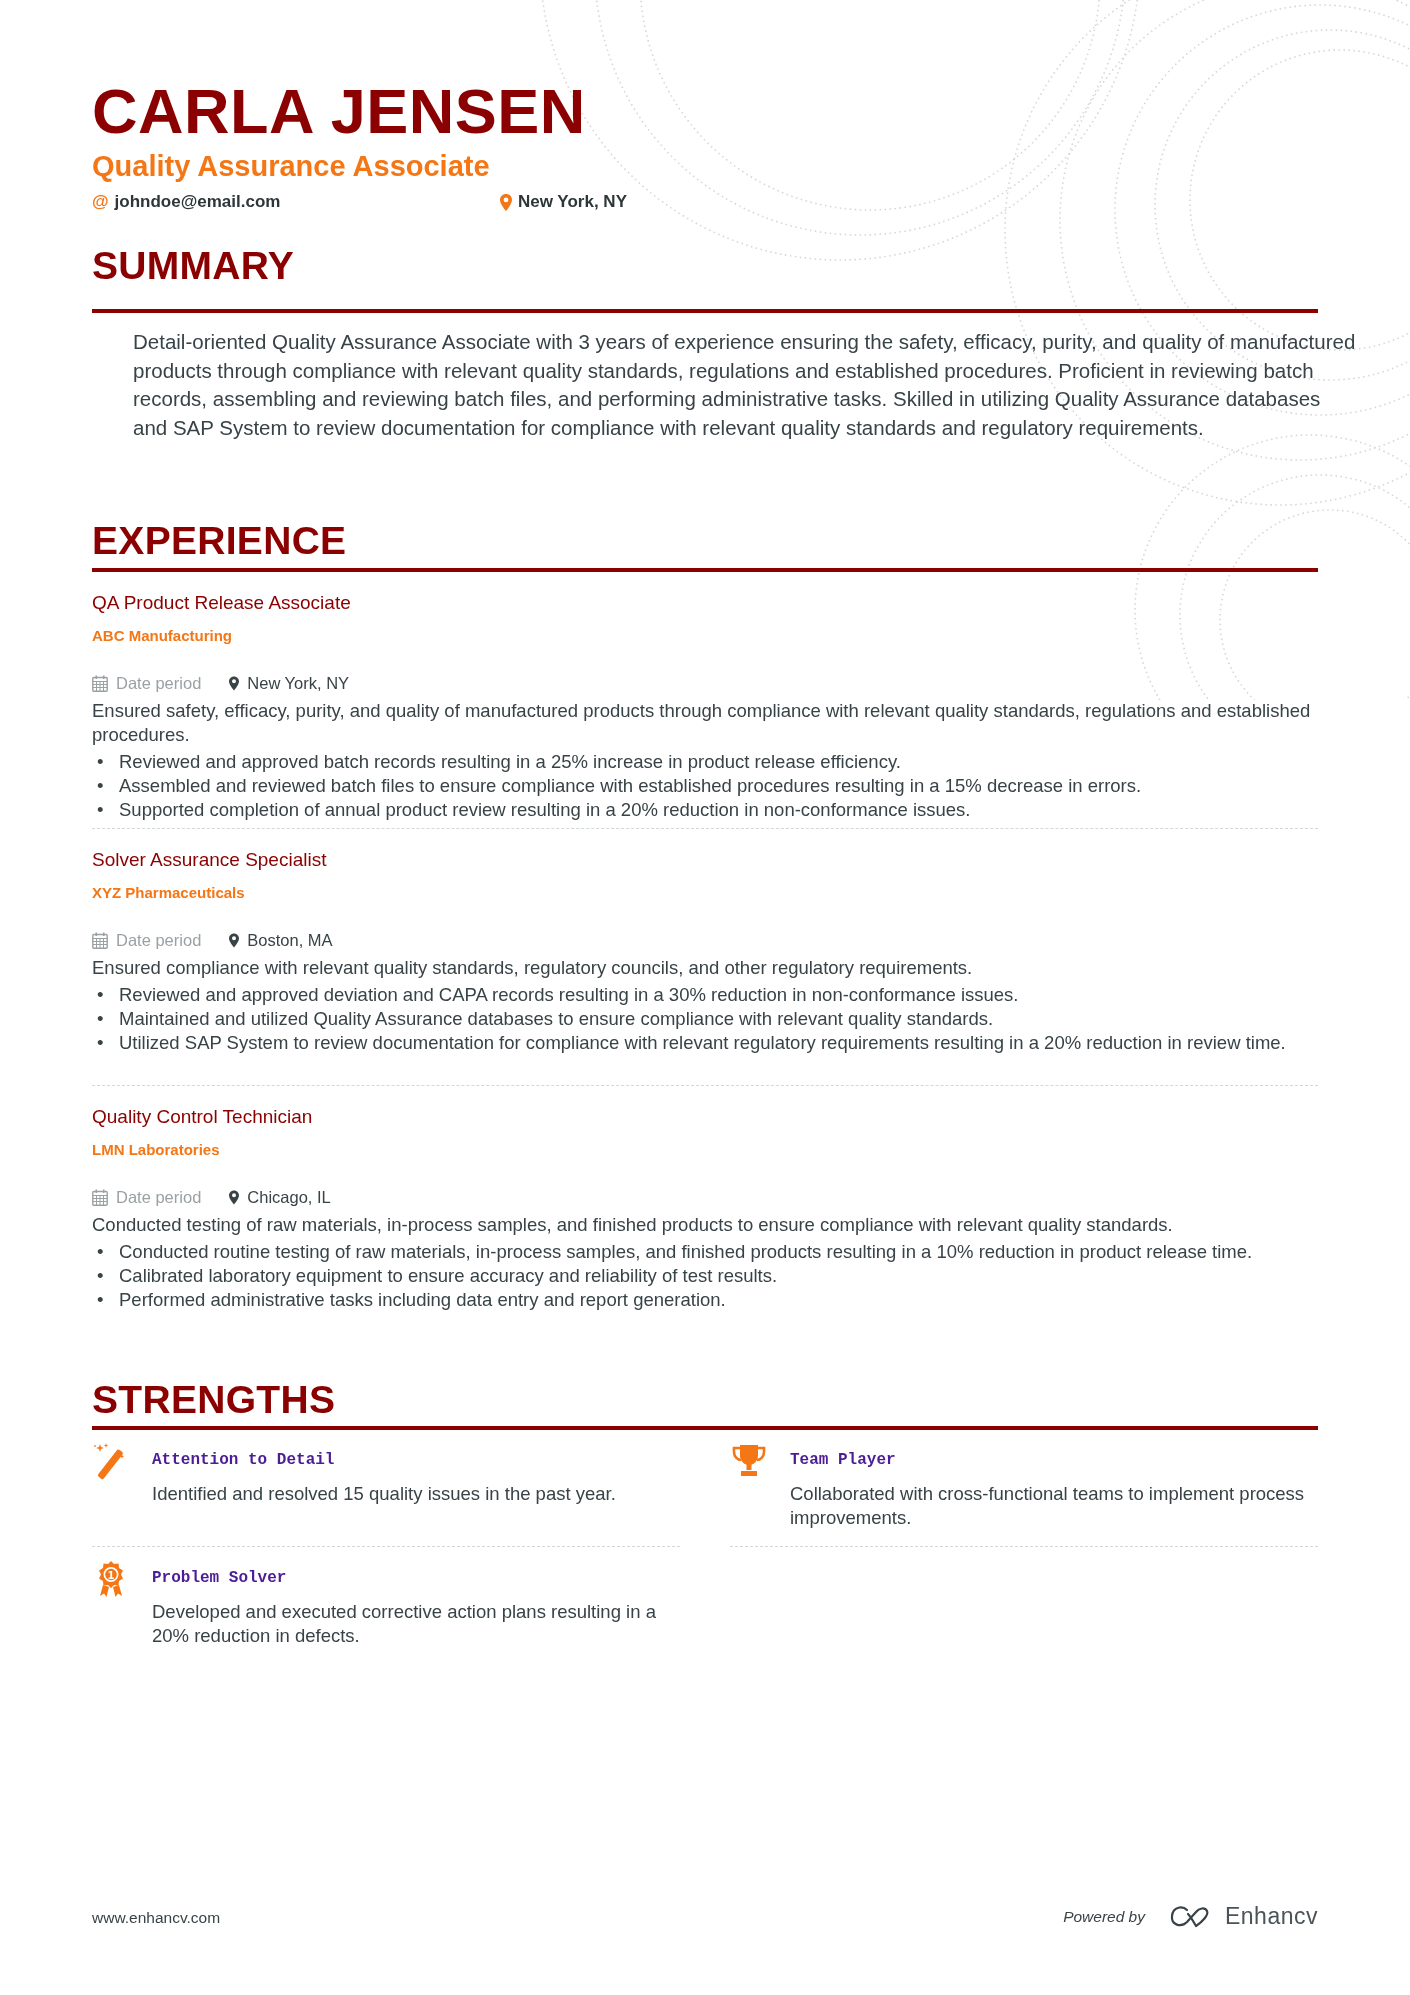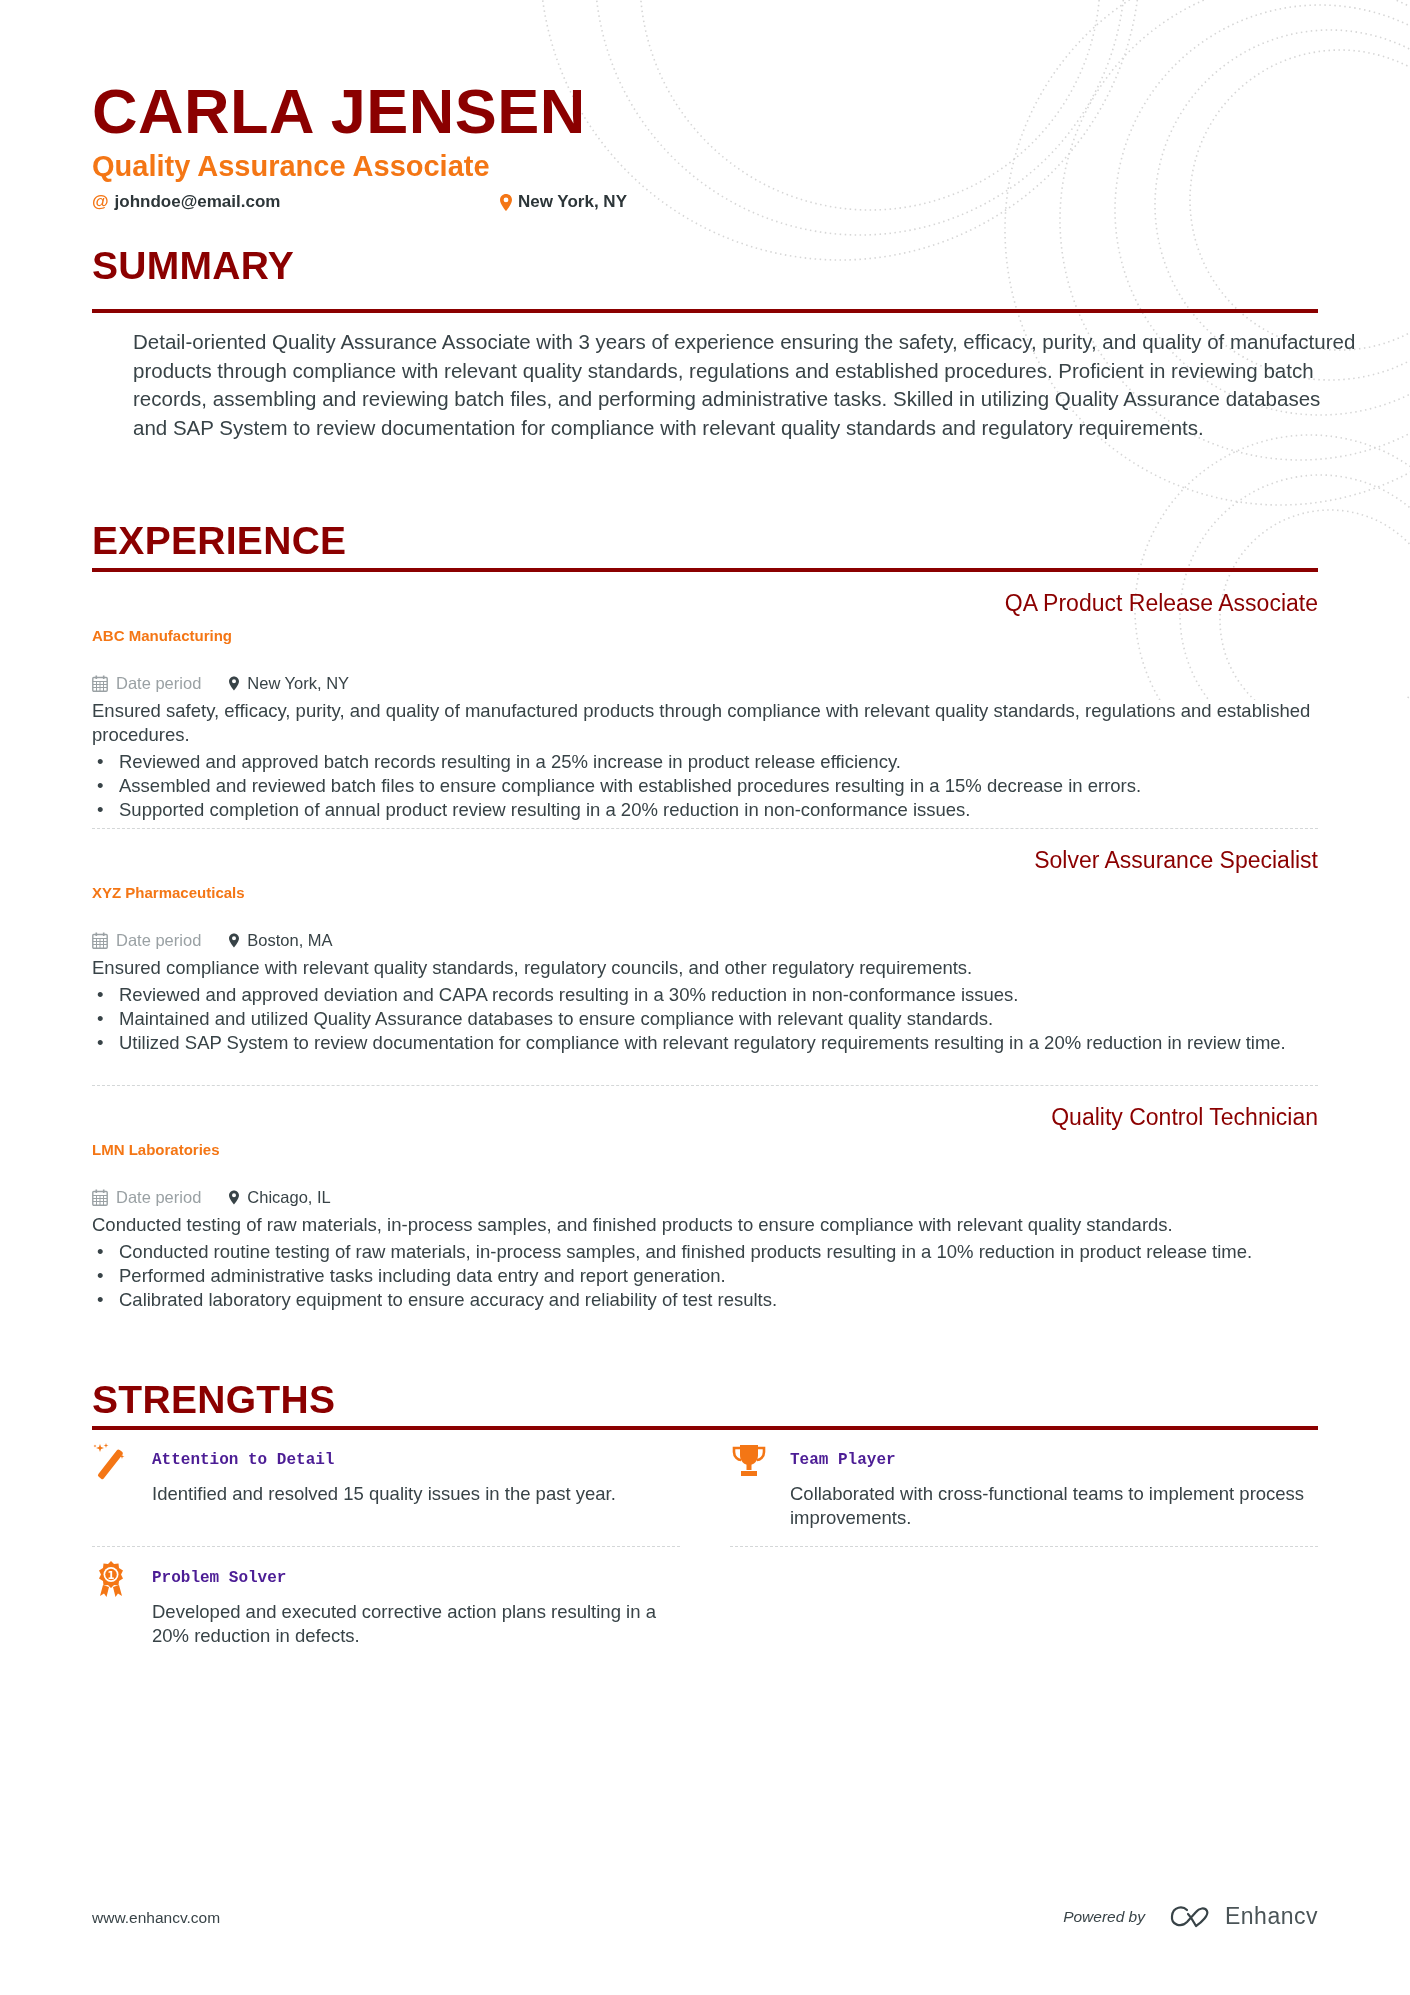--- a/index.html
+++ b/index.html
@@ -17,21 +17,21 @@
   .contact.email { left: 0; }
   .contact.loc { left: 408px; }
   .contact .ico { color: #f47615; font-weight: 700; font-size: 17px; display: inline-flex; }
 
   .section-title { position: absolute; left: 0; font-size: 39px; font-weight: 700; color: #8b0000; line-height: 44px; letter-spacing: 0.3px; }
   .section-rule { position: absolute; left: 0; width: 1226px; height: 4px; background: #8b0000; }
 
   .summary-text { position: absolute; top: 328px; left: 0; width: 1226px; font-size: 20.5px; line-height: 28.5px; color: #384347; margin-left: 41px; }
 
   .job { position: absolute; left: 0; width: 1226px; }
-  .job-title { font-size: 23px; line-height: 36px; color: #8b0000; font-weight: 400; text-align: right; }
+  .job-title { font-size: 19px; line-height: 36px; color: #8b0000; font-weight: 400; }
   .job-company { font-size: 15px; line-height: 30px; color: #f47615; font-weight: 700; margin-top: 0px; }
   .job-meta { display: flex; align-items: center; font-size: 16.5px; line-height: 26px; margin-top: 19px; }
   .job-meta .date { color: #9aa1a4; display: flex; align-items: center; gap: 8px; }
   .job-meta .place { color: #384347; display: flex; align-items: center; gap: 8px; margin-left: 28px; }
   .job-desc { font-size: 18.5px; line-height: 24px; color: #384347; margin-top: 3px; }
   .job-bullets { list-style: none; margin-top: 3px; }
   .job-bullets li { position: relative; padding-left: 27px; font-size: 18.5px; line-height: 24px; color: #384347; }
   .job-bullets li::before { content: "•"; position: absolute; left: 5px; top: 0; color: #384347; }
   .dash-sep { position: absolute; left: 0; width: 1226px; border-top: 1.5px dashed #d4d7d8; }
 
@@ -166,22 +166,22 @@
       <span class="place">
         <svg width="10" height="15" viewBox="0 0 12 17">
             <path d="M6 0C2.7 0 0 2.6 0 5.9 0 10 6 17 6 17s6-7 6-11.1C12 2.6 9.3 0 6 0zm0 8.3a2.4 2.4 0 1 1 0-4.8 2.4 2.4 0 0 1 0 4.8z" fill="#384347"></path>
           </svg>
         <span>Chicago, IL</span>
       </span>
     </div>
     <div class="job-desc">Conducted testing of raw materials, in-process samples, and finished products to ensure compliance with relevant quality standards.</div>
     <ul class="job-bullets">
       <li>Conducted routine testing of raw materials, in-process samples, and finished products resulting in a 10% reduction in product release time.</li>
+      <li>Calibrated laboratory equipment to ensure accuracy and reliability of test results.</li>
       <li>Performed administrative tasks including data entry and report generation.</li>
-      <li>Calibrated laboratory equipment to ensure accuracy and reliability of test results.</li>
     </ul>
   </div>
 
   <div class="section-title" style="top:1378px;">STRENGTHS</div>
   <div class="section-rule" style="top:1426px;"></div>
 
   <div class="strength" style="left:0; top:1442px;">
     <svg class="s-icon" viewBox="0 0 38 38">
       <rect x="15" y="5" width="7" height="34" rx="2" transform="rotate(38 18 22)" fill="#f47615"></rect>
       <rect x="21.5" y="5.2" width="2.4" height="6" transform="rotate(38 22 8)" fill="#fff"></rect>

